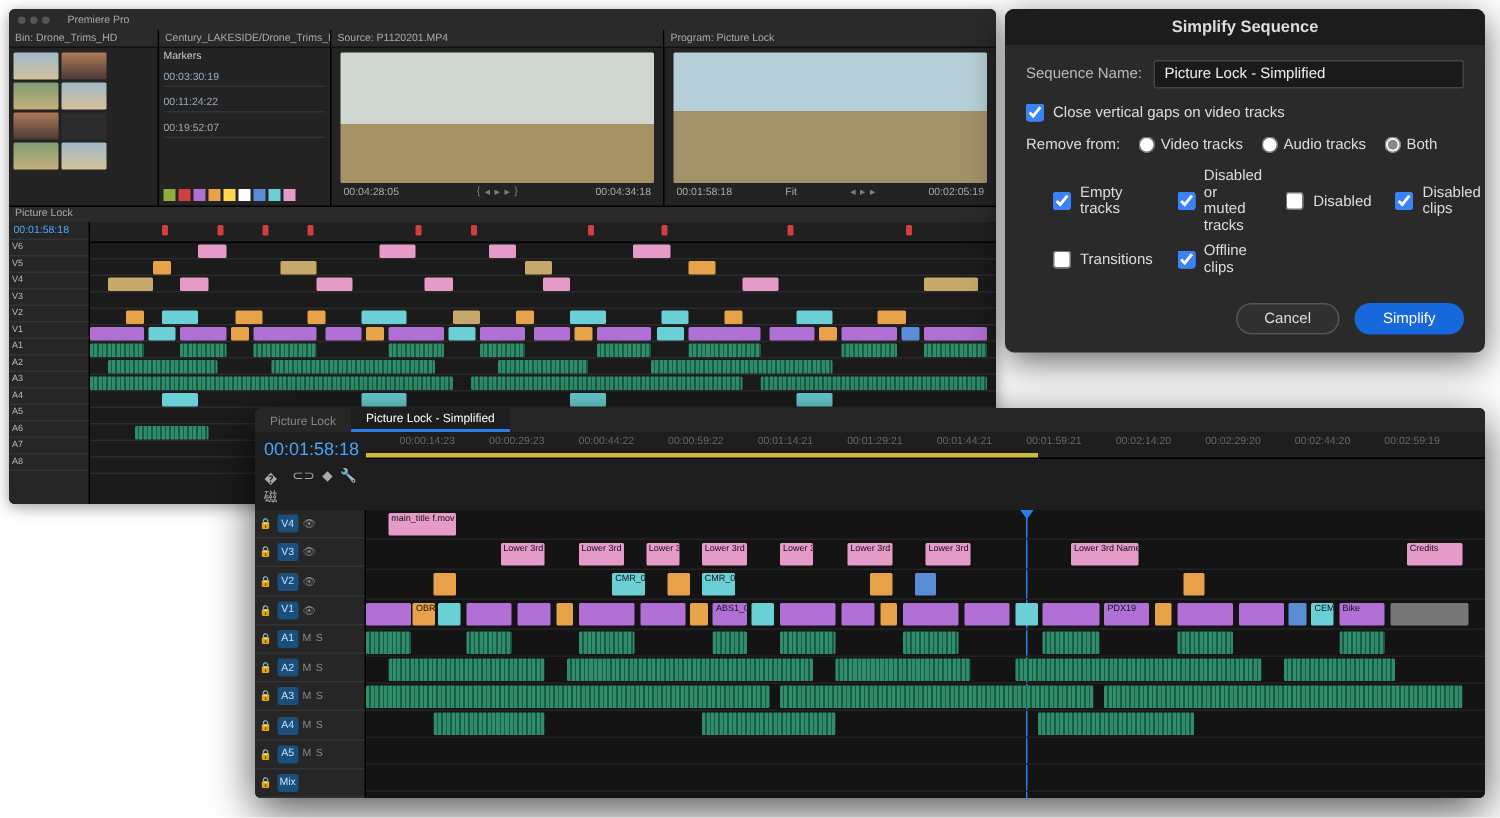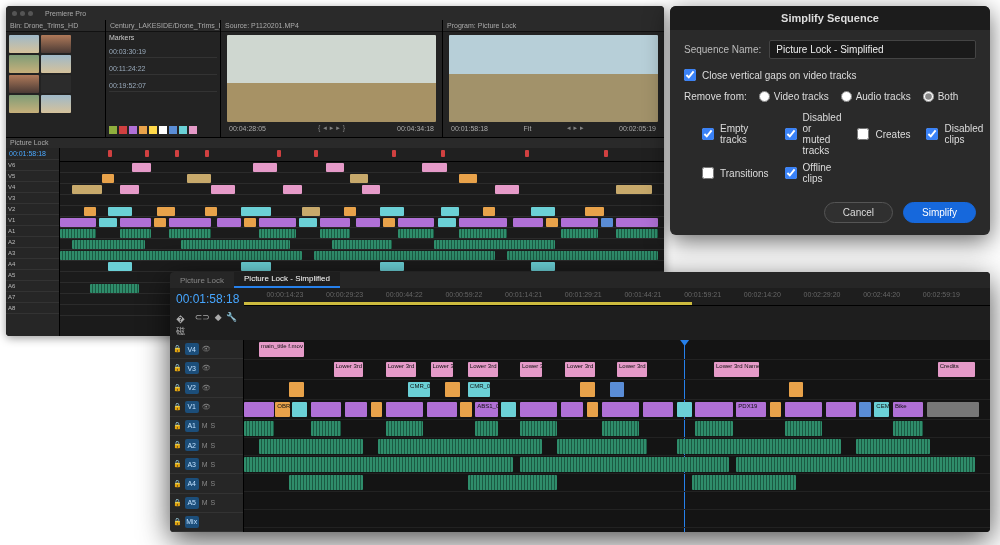--- a/index.html
+++ b/index.html
@@ -391,21 +391,21 @@
       <div class="chk">
           <input type="checkbox" checked="" style="">
           <span>Empty tracks</span>
         </div>
       <div class="chk">
           <input type="checkbox" checked="" style="">
           <span>Disabled or muted tracks</span>
         </div>
       <div class="chk">
           <input type="checkbox" style="">
-          <span>Creates</span>
+          <span>Disabled</span>
         </div>
       <div class="chk">
           <input type="checkbox" checked="" style="">
           <span>Disabled clips</span>
         </div>
       <div class="chk">
           <input type="checkbox" style="">
           <span>Transitions</span>
         </div>
       <div class="chk">

